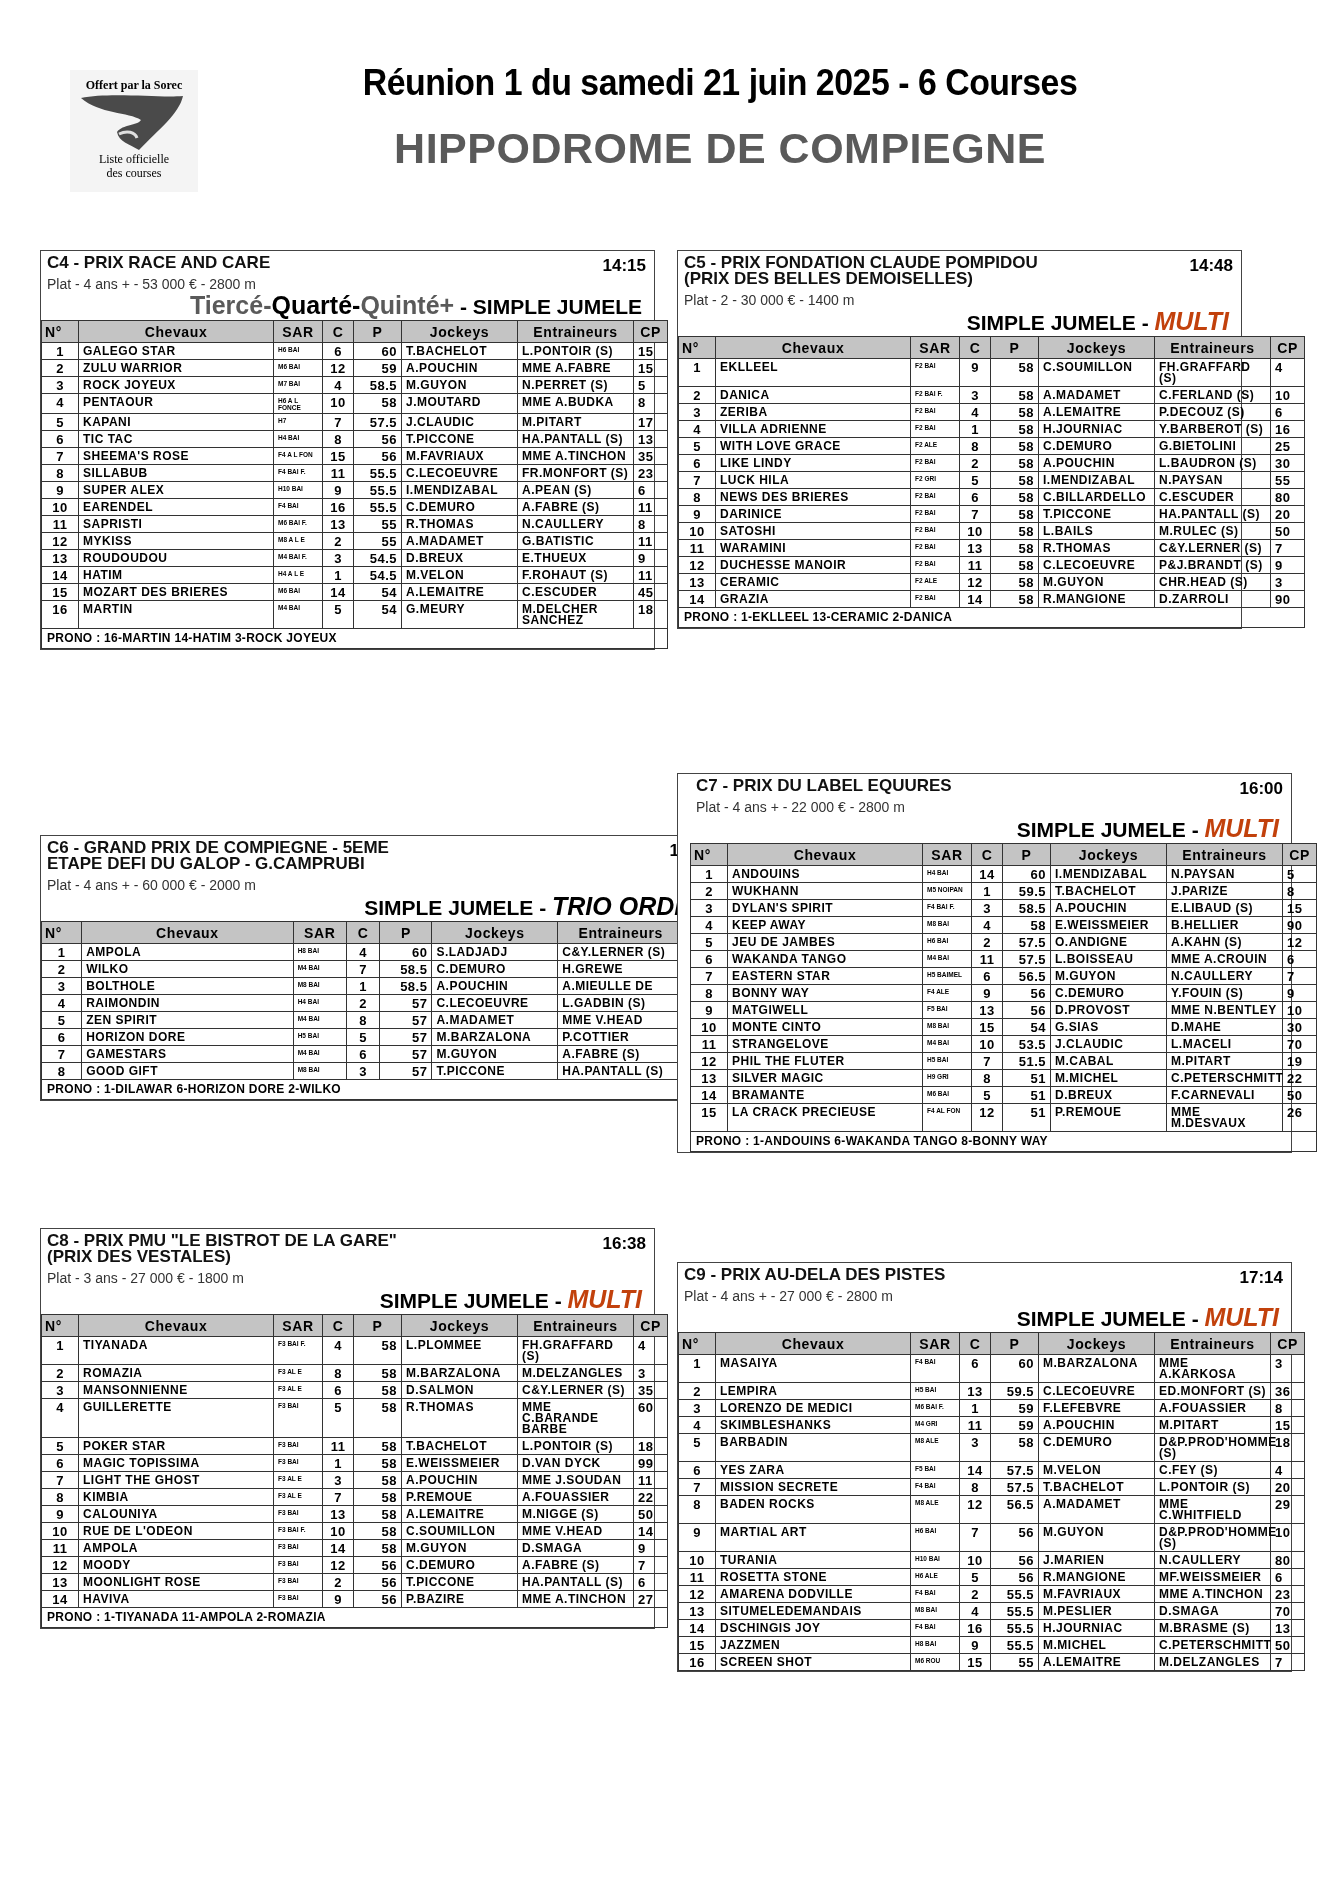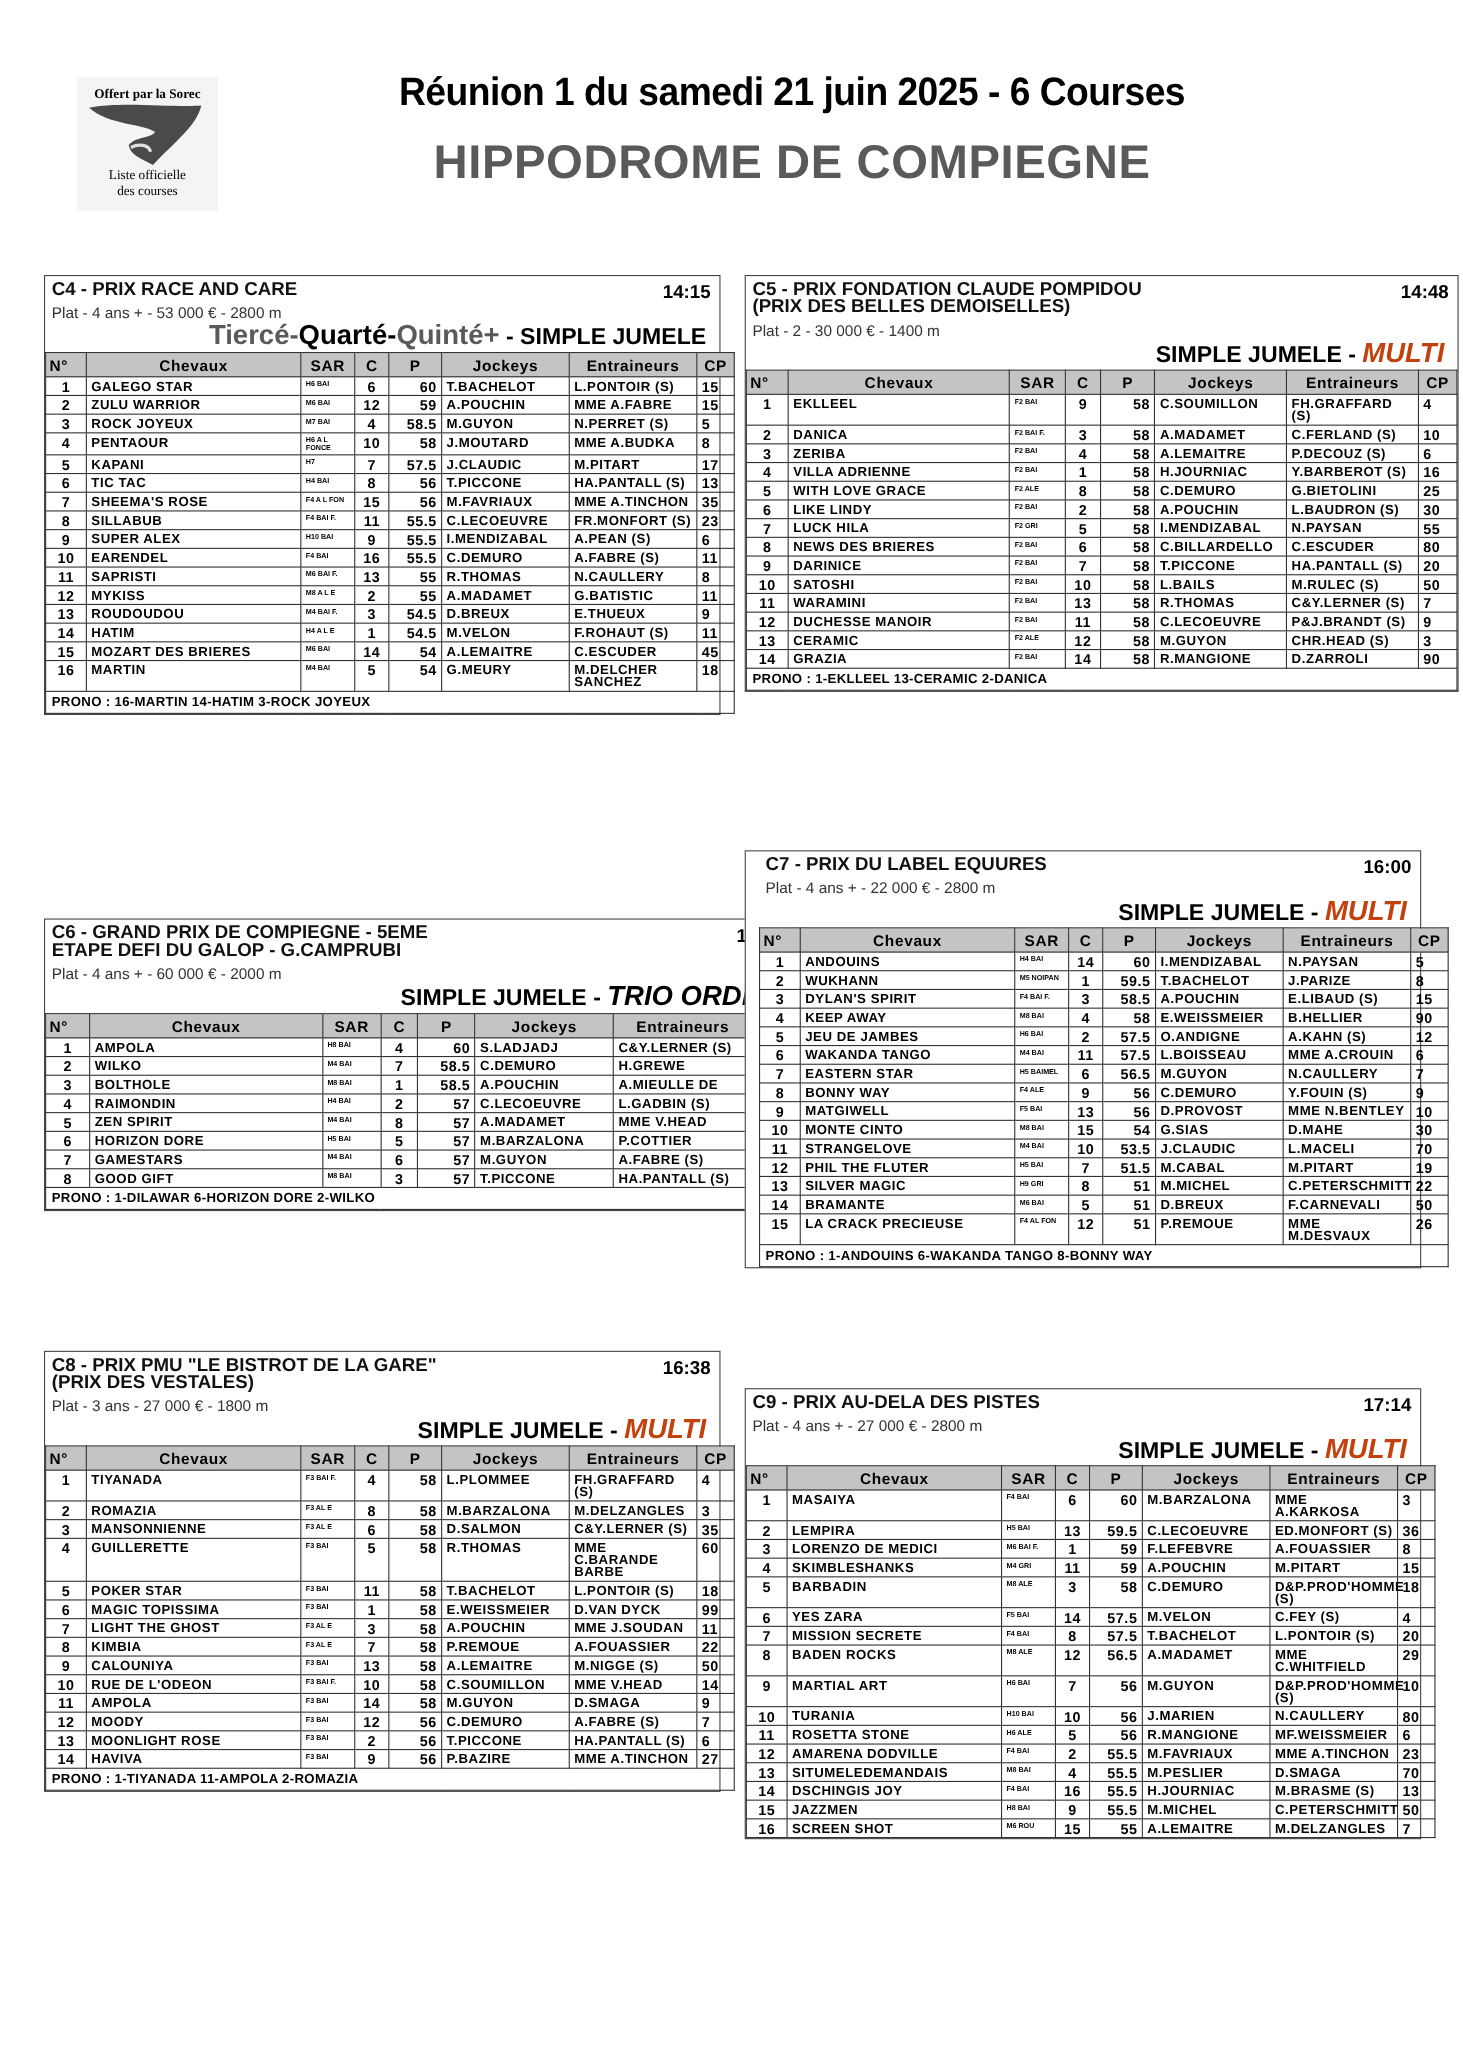--- a/index.html
+++ b/index.html
@@ -240,21 +240,21 @@
           <td>G.MEURY</td>
           <td>M.DELCHER SANCHEZ</td>
           <td class="cp">18</td>
         </tr>
         <tr class="prono">
           <td colspan="8">PRONO : 16-MARTIN 14-HATIM 3-ROCK JOYEUX</td>
         </tr>
       </tbody>
   </table>
 </div>
-<div class="race" id="race-1" style="left:677px; top:250px; width:649px;">
+<div class="race" id="race-1" style="left:677px; top:250px; width:565px;">
   <div class="race-head">
     <div class="race-title">C5 -  PRIX FONDATION CLAUDE POMPIDOU
 (PRIX DES BELLES DEMOISELLES)</div>
     <div class="race-time">14:48</div>
     <div class="race-cond">Plat - 2 - 30 000 € - 1400 m</div>
     <div class="race-bets"><span>SIMPLE JUMELE - </span><span class="ital-gray">MULTI</span></div>
   </div>
   <table>
     <colgroup>
       <col style="width:37px">

